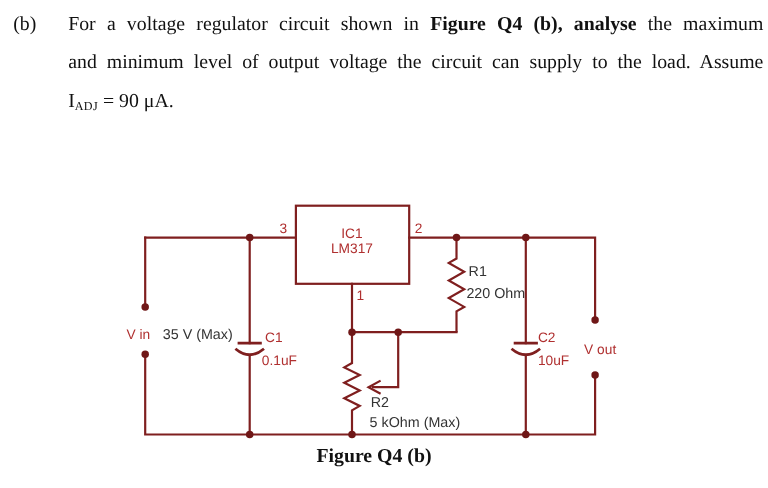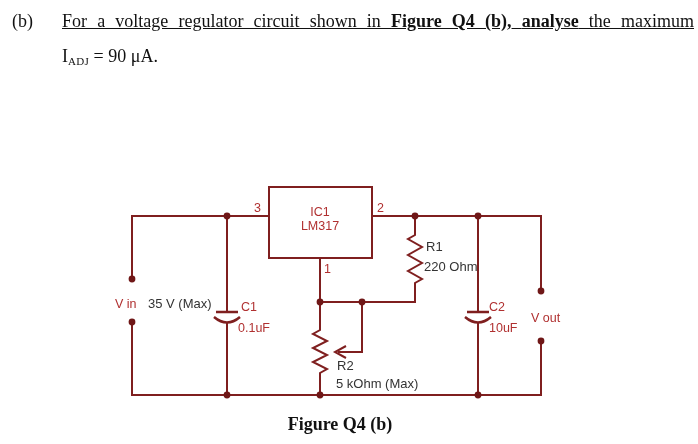--- a/index.html
+++ b/index.html
@@ -12,46 +12,47 @@
   }
   .q-label{
     position:absolute;left:12px;top:4px;
     font-size:18px;line-height:35px;color:#111;
   }
   .q-text{
     position:absolute;left:62px;top:4px;width:632px;
     font-size:18px;line-height:35px;color:#111;
   }
   .q-line{white-space:normal;}
-  .q-line.justify{text-align:justify;text-align-last:justify;text-decoration:underline;}
+  .q-line.justify{text-align:justify;text-align-last:justify;}
   .q-text b{font-weight:bold;}
   .sub{
     font-size:11px;
     position:relative;top:3px;
     letter-spacing:0.3px;
   }
   .circuit{position:absolute;left:0;top:0;}
   .circuit text{font-family:"Liberation Sans", sans-serif;}
   .lbl-red{fill:#b03030;font-size:12.5px;}
   .lbl-dark{fill:#333333;font-size:13px;}
   .caption{
-    position:absolute;left:240px;top:414px;width:200px;
+    position:absolute;left:240px;top:404px;width:200px;
     text-align:center;font-weight:bold;font-size:18px;color:#111;
     font-family:"Liberation Serif", serif;
   }
 </style>
 </head>
 <body>
 
 <div class="page">
 
   <div class="q-label">(b)</div>
 
   <div class="q-text">
     <div class="q-line justify"><span>For a voltage regulator circuit shown in </span><b>Figure Q4 (b),</b><span> </span><b>analyse</b><span> the maximum</span></div>
+    <div class="q-line justify">and minimum level of output voltage the circuit can supply to the load. Assume</div>
     <div class="q-line"><span>I</span><span class="sub">ADJ</span><span> = 90 μA.</span></div>
   </div>
 
   <svg class="circuit" width="698" height="444" viewBox="0 0 698 444" xmlns="http://www.w3.org/2000/svg">
 
     <g stroke="#7f1f1f" stroke-width="2" fill="none" stroke-linecap="square">
       <path d="M132,216 H269"></path>
       <path d="M132,216 V279"></path>
       <path d="M132,322 V395 H541 V341"></path>
       <path d="M227,216 V312"></path>

